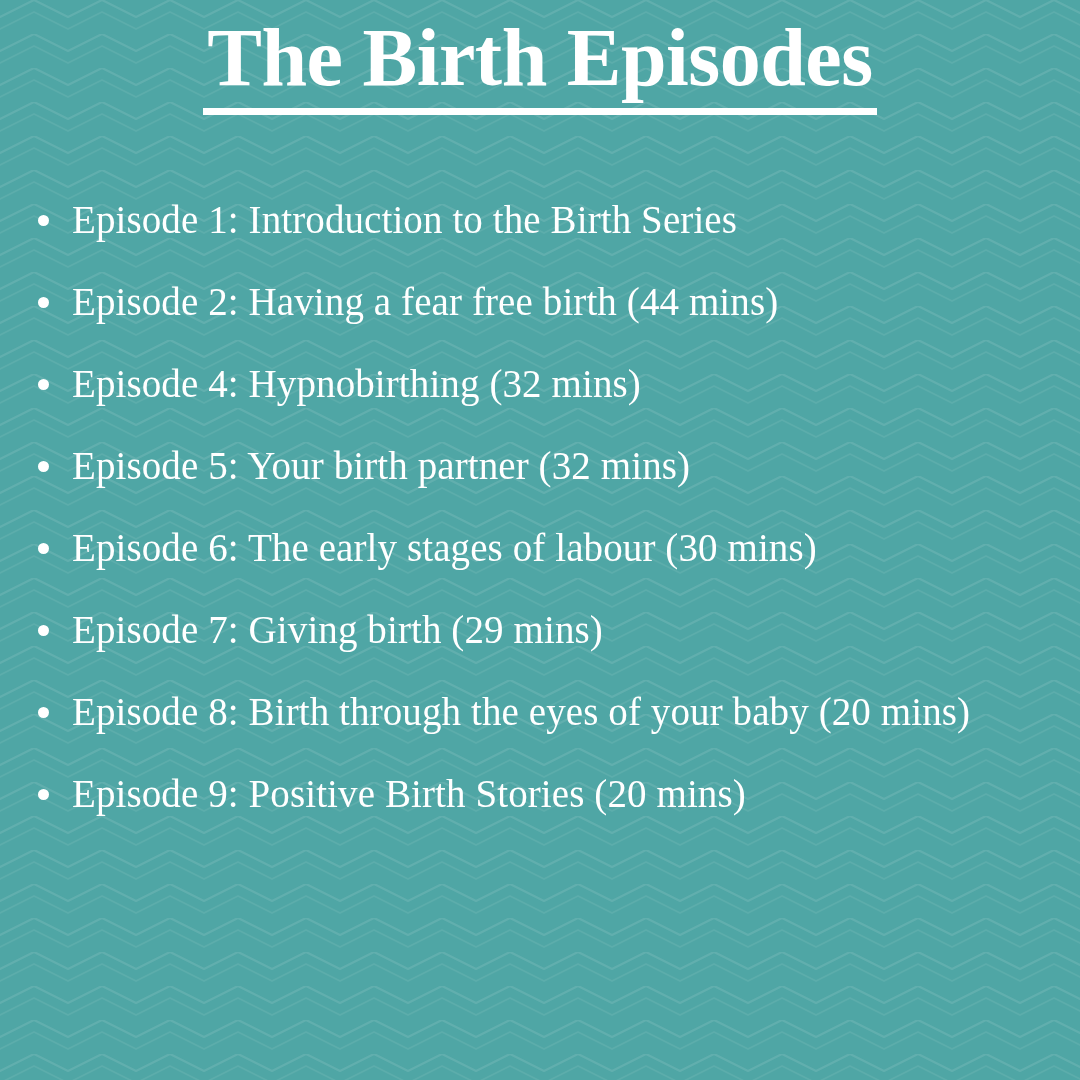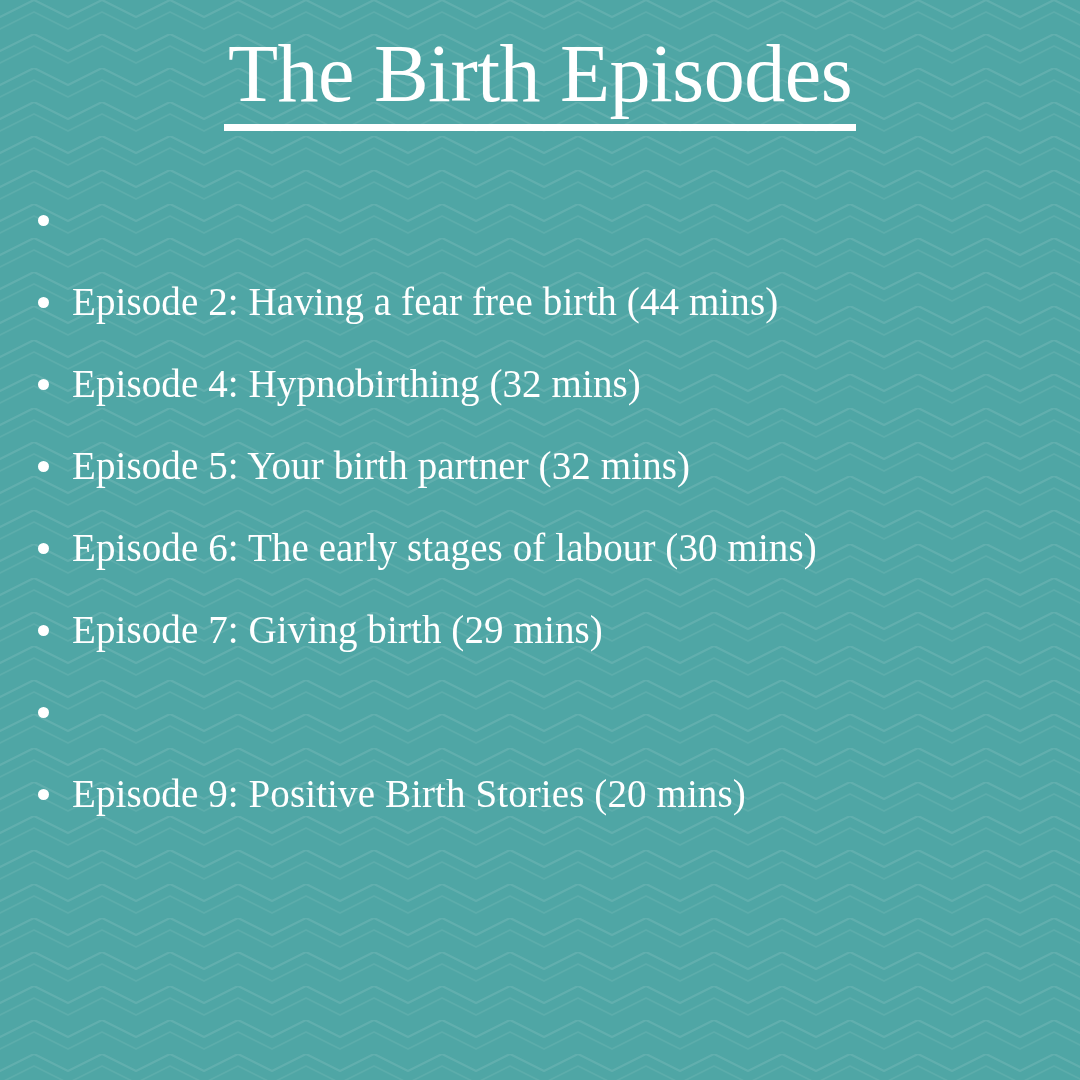--- a/index.html
+++ b/index.html
@@ -33,25 +33,25 @@
     position: absolute;
     top: 16px;
     left: 0;
     width: 1080px;
     z-index: 2;
     text-align: center;
   }
 
   .title {
     display: inline-block;
-    margin: 16px;
+    margin: 0;
     padding: 0 4px 8px 4px;
     color: #ffffff;
     font-family: "Liberation Serif", "DejaVu Serif", serif;
-    font-weight: 400;
+    font-weight: 700;
     font-size: 82px;
     line-height: 1.02;
     letter-spacing: -0.5px;
     border-bottom: 7px solid #ffffff;
     white-space: nowrap;
     text-align: right;
   }
 
   
   .episode-list {
@@ -110,20 +110,21 @@
     <rect x="0" y="0" width="1080" height="1080" fill="url(#chev)"></rect>
   </svg>
 
   <div class="title-wrap">
     <h1 class="title">The Birth Episodes</h1>
   </div>
 
   <ul class="episode-list">
     <li class="episode-item">
       <span class="bullet"></span>
+      <span class="episode-text">Episode 1: Introduction to the Birth Series</span>
     </li>
     <li class="episode-item">
       <span class="bullet"></span>
       <span class="episode-text">Episode 2: Having a fear free birth (44 mins)</span>
     </li>
     <li class="episode-item">
       <span class="bullet"></span>
       <span class="episode-text">Episode 4: Hypnobirthing (32 mins)</span>
     </li>
     <li class="episode-item">
@@ -133,20 +134,21 @@
     <li class="episode-item">
       <span class="bullet"></span>
       <span class="episode-text">Episode 6: The early stages of labour (30 mins)</span>
     </li>
     <li class="episode-item">
       <span class="bullet"></span>
       <span class="episode-text">Episode 7: Giving birth (29 mins)</span>
     </li>
     <li class="episode-item">
       <span class="bullet"></span>
+      <span class="episode-text">Episode 8: Birth through the eyes of your baby (20 mins)</span>
     </li>
     <li class="episode-item">
       <span class="bullet"></span>
       <span class="episode-text">Episode 9: Positive Birth Stories (20 mins)</span>
     </li>
   </ul>
 
 </div>
 
 </body></html>

